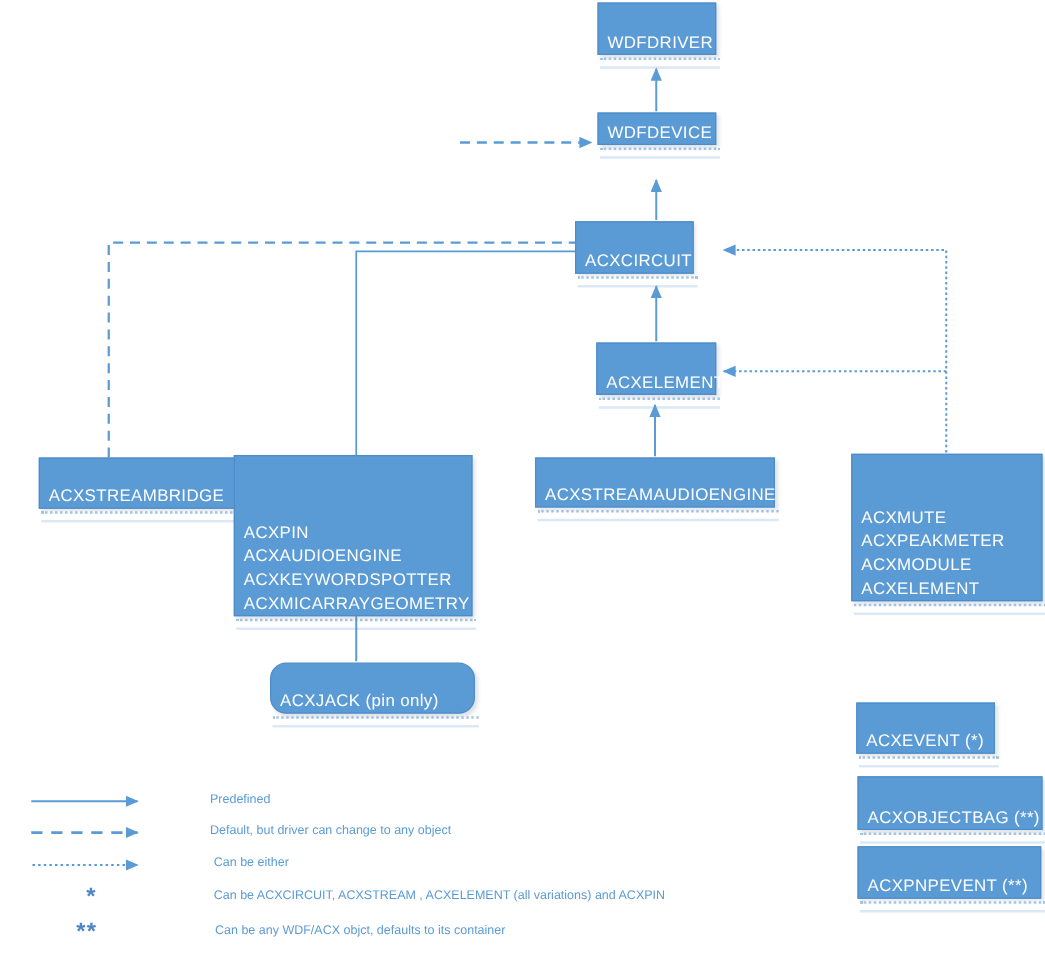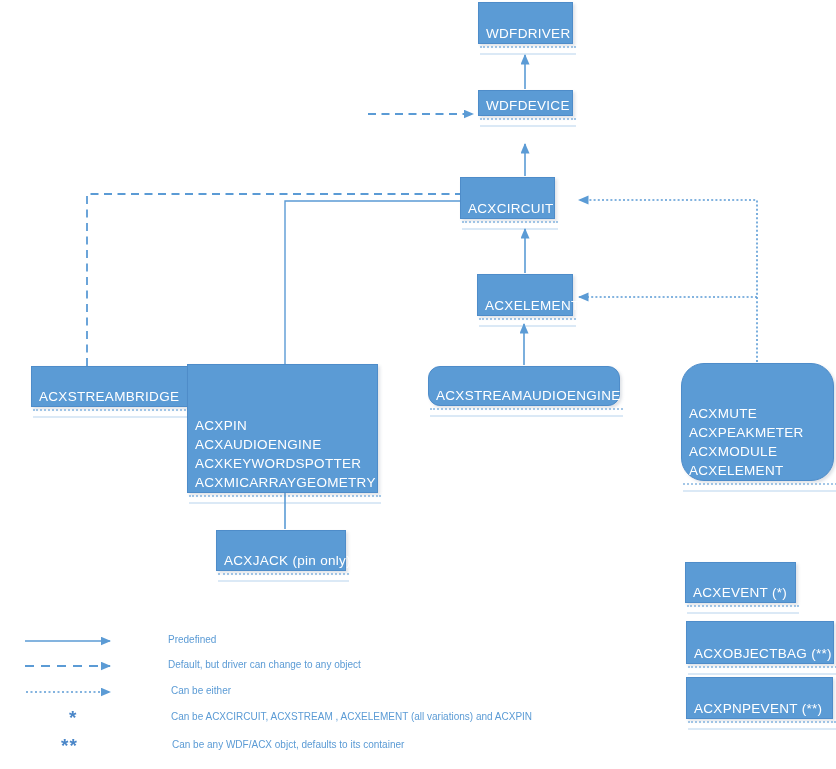--- a/index.html
+++ b/index.html
@@ -107,32 +107,32 @@
     <div class="line">ACXSTREAMBRIDGE</div>
   </div>
 
   <div class="box" style="left:187px;top:364px;width:191px;height:129px;">
     <div class="line">ACXPIN</div>
     <div class="line">ACXAUDIOENGINE</div>
     <div class="line">ACXKEYWORDSPOTTER</div>
     <div class="line">ACXMICARRAYGEOMETRY</div>
   </div>
 
-  <div class="box" style="left:428px;top:366px;width:192px;height:40px;border-radius:12px;">
+  <div class="box" style="left:428px;top:366px;width:192px;height:40px;">
     <div class="line">ACXSTREAMAUDIOENGINE</div>
   </div>
 
-  <div class="box" style="left:681px;top:363px;width:153px;height:118px;border-radius:23px;">
+  <div class="box" style="left:681px;top:363px;width:153px;height:118px;">
     <div class="line">ACXMUTE</div>
     <div class="line">ACXPEAKMETER</div>
     <div class="line">ACXMODULE</div>
     <div class="line">ACXELEMENT</div>
   </div>
 
-  <div class="box" style="left:216px;top:530px;width:130px;height:41px;">
+  <div class="box" style="left:216px;top:530px;width:164px;height:41px;border-radius:13px;">
     <div class="line">ACXJACK (pin only)</div>
   </div>
 
   <div class="box" style="left:685px;top:562px;width:111px;height:41px;">
     <div class="line">ACXEVENT (*)</div>
   </div>
 
   <div class="box" style="left:686px;top:621px;width:148px;height:43px;">
     <div class="line">ACXOBJECTBAG (**)</div>
   </div>

